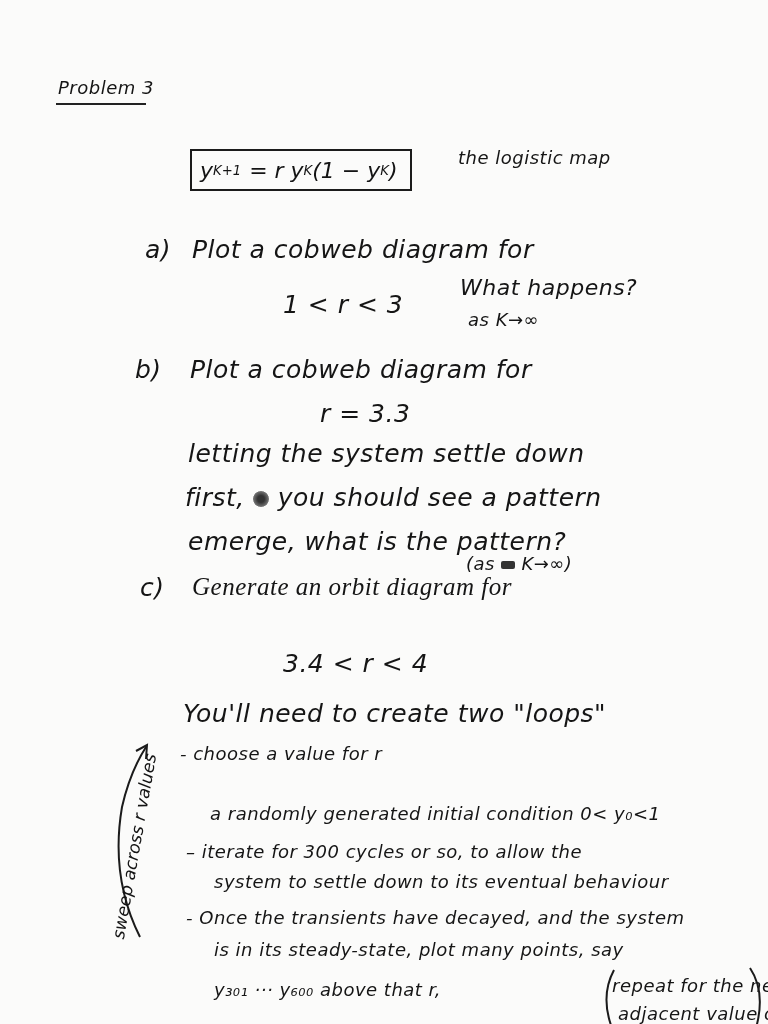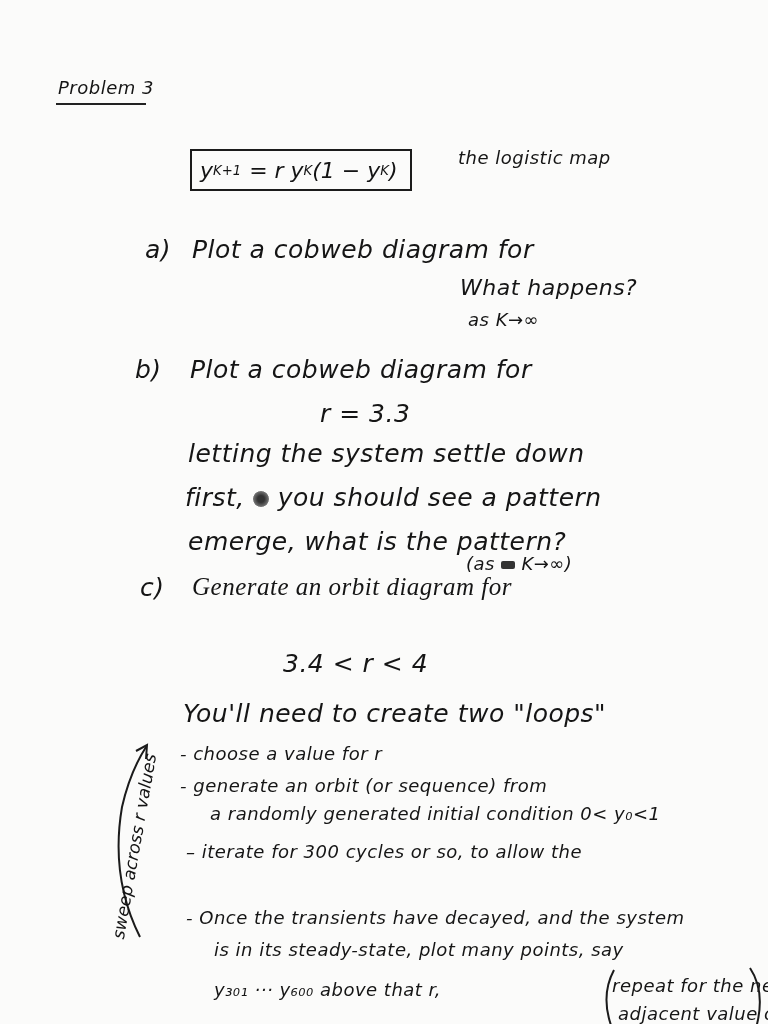--- a/index.html
+++ b/index.html
@@ -45,20 +45,21 @@
     <span style="margin-left:8px">= r y</span>
       <sub>K</sub>
     <span>(1 − y</span>
       <sub>K</sub>
     <span>)</span>
   </div>
   <span class="t sm" style="left:458px;top:140px;">the logistic map</span>
 
   <span class="t lg" style="left:145px;top:228px;">a)</span>
   <span class="t lg" style="left:192px;top:228px;">Plot a cobweb diagram for</span>
+  <span class="t lg" style="left:283px;top:283px;">1 &lt; r &lt; 3</span>
   <span class="t md" style="left:460px;top:268px;">What happens?</span>
   <span class="t sm" style="left:468px;top:302px;">as K→∞</span>
 
   <span class="t lg" style="left:135px;top:348px;">b)</span>
   <span class="t lg" style="left:190px;top:348px;">Plot a cobweb diagram for</span>
   <span class="t lg" style="left:320px;top:392px;">r = 3.3</span>
   <span class="t lg" style="left:188px;top:432px;">letting the system settle down</span>
   <span class="t lg" style="left:185px;top:476px;">
     <span>first,</span>
     <span class="smudge"></span>
@@ -70,23 +71,23 @@
     <span class="smudge-rect"></span>
     <span>K→∞)</span>
   </span>
 
   <span class="t lg" style="left:140px;top:566px;">c)</span>
   <span class="t lg" style="left:192px;top:566px;font-family:Liberation Serif, serif;">Generate an orbit diagram for</span>
   <span class="t lg" style="left:283px;top:642px;">3.4 &lt; r &lt; 4</span>
   <span class="t lg" style="left:183px;top:692px;">You'll need to create two "loops"</span>
 
   <span class="t sm" style="left:180px;top:736px;">- choose a value for r</span>
-  <span class="t sm" style="left:180px;top:768px;">- generate an orbit (or sequence) from</span>
   <span class="t sm" style="left:210px;top:796px;">a randomly generated initial condition  0&lt; y₀&lt;1</span>
   <span class="t sm" style="left:186px;top:834px;">– iterate for 300 cycles or so, to allow the</span>
+  <span class="t sm" style="left:214px;top:864px;">system to settle down to its eventual behaviour</span>
   <span class="t sm" style="left:186px;top:900px;">- Once the transients have decayed, and the system</span>
   <span class="t sm" style="left:214px;top:932px;">is in its steady-state, plot many points, say</span>
   <span class="t sm" style="left:214px;top:972px;">y₃₀₁ ··· y₆₀₀ above that r,</span>
 
   <span class="t sm" style="left:612px;top:968px;">repeat for the next</span>
   <span class="t sm" style="left:618px;top:996px;">adjacent value of r</span>
 
   <svg class="paren-svg" width="168" height="69">
     <path d="M14 8 Q0 34 12 66" stroke="#1b1b1b" stroke-width="2" fill="none"></path>
     <path d="M150 6 Q166 30 156 66" stroke="#1b1b1b" stroke-width="2" fill="none"></path>

